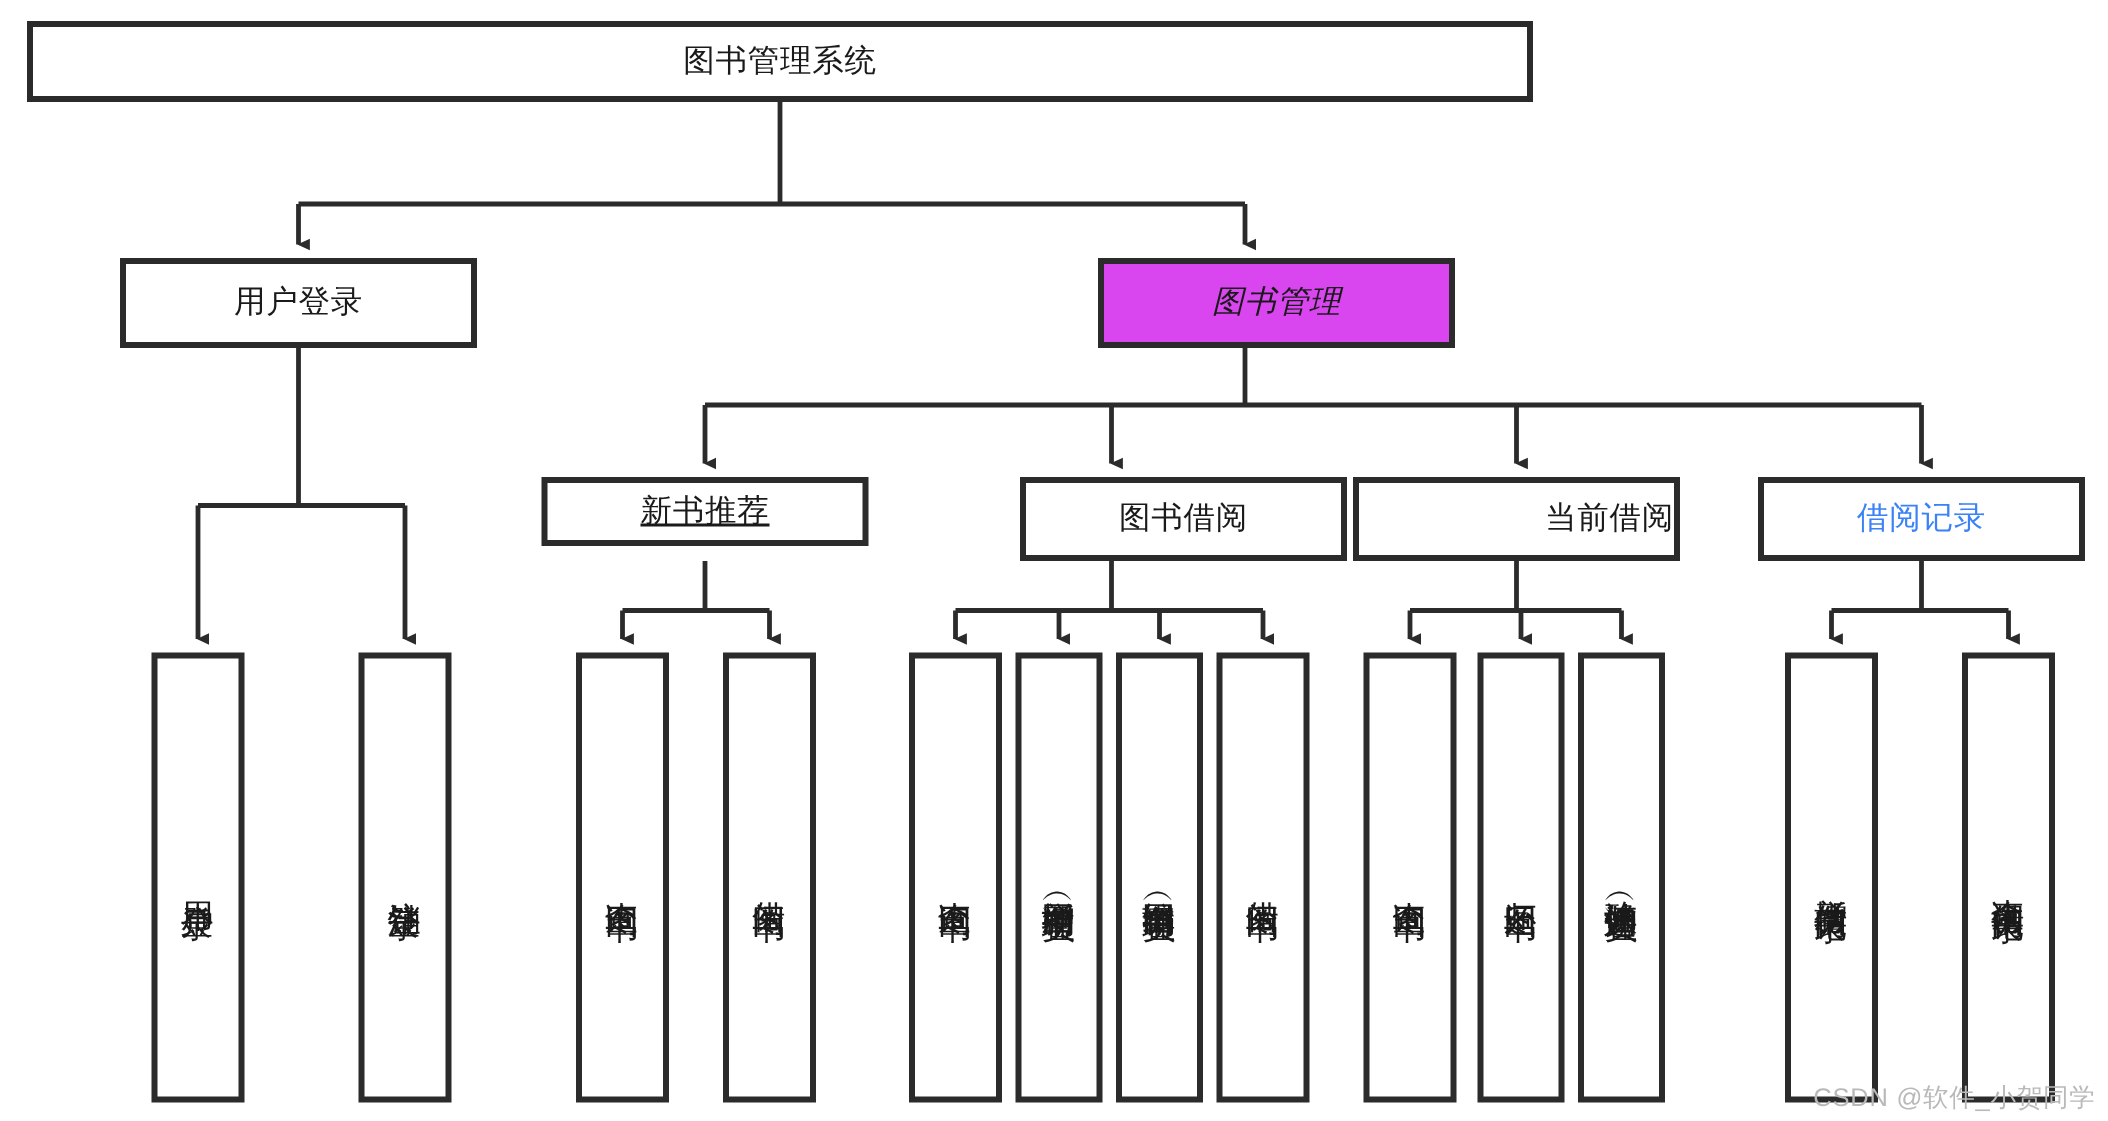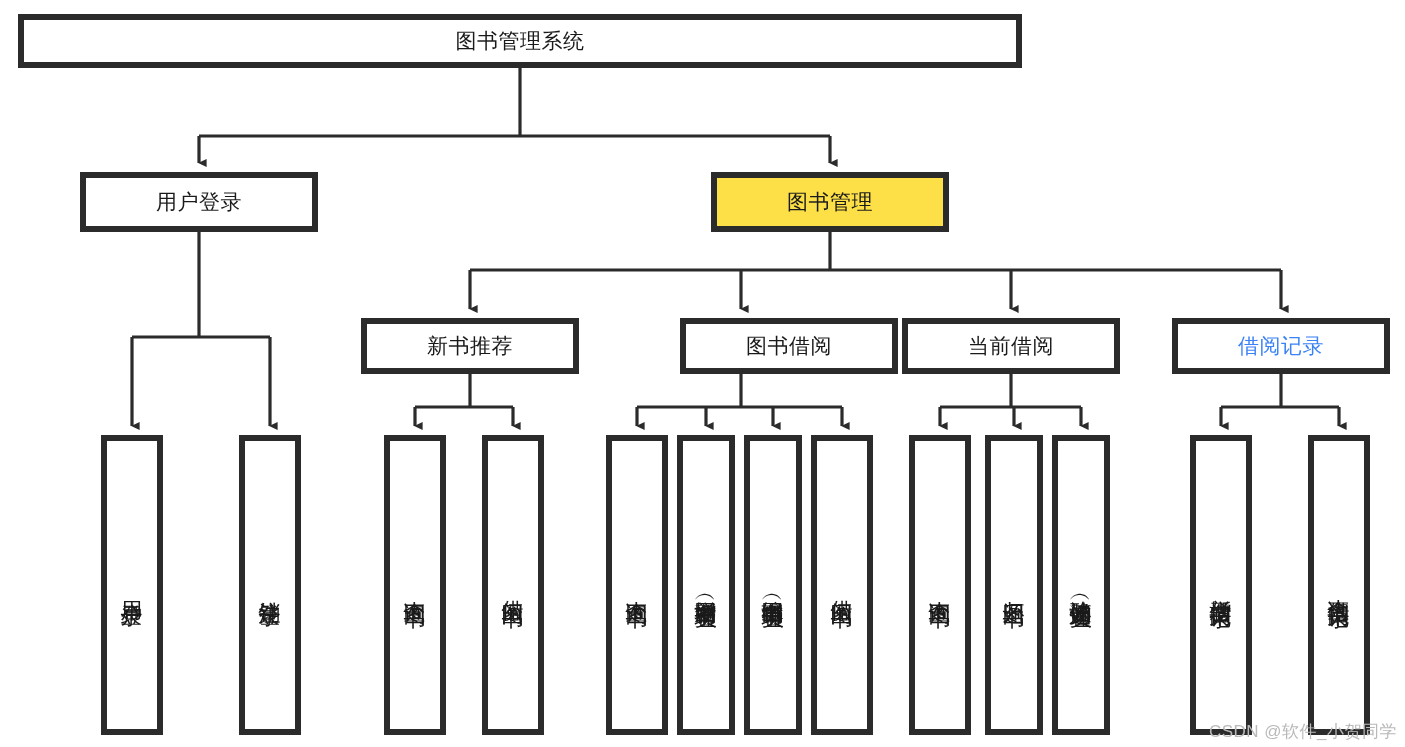--- a/index.html
+++ b/index.html
@@ -22,21 +22,21 @@
     position: absolute;
     left: 0;
     top: 0;
     width: 1405px;
     height: 747px;
   }
   .node {
     position: absolute;
     box-sizing: border-box;
     background: #ffffff;
-    border: 6px solid #a21caf;
+    border: 4px solid #a21caf;
     display: flex;
     align-items: center;
     justify-content: center;
     color: #1a1a1a;
   }
   .node-label {
     display: block;
     text-align: center;
     line-height: 1.18;
     white-space: pre;
@@ -128,30 +128,30 @@
       </g>
   </svg>
 
   <div id="node-layer">
       <div class="node horiz" style="left: 18px; top: 14px; width: 1004px; height: 54px; border-color: rgb(43, 43, 43); background: rgb(255, 255, 255); color: rgb(26, 26, 26);">
         <span class="node-label">图书管理系统</span>
       </div>
       <div class="node horiz" style="left: 80px; top: 172px; width: 238px; height: 60px; border-color: rgb(43, 43, 43); background: rgb(255, 255, 255); color: rgb(26, 26, 26);">
         <span class="node-label">用户登录</span>
       </div>
-      <div class="node horiz" style="left: 711px; top: 172px; width: 238px; height: 60px; border-color: rgb(43, 43, 43); background: #fde047; color: rgb(26, 26, 26);">
+      <div class="node horiz" style="left: 732px; top: 172px; width: 238px; height: 60px; border-color: rgb(43, 43, 43); background: #d946ef; color: rgb(26, 26, 26); font-style: italic;">
         <span class="node-label">图书管理</span>
       </div>
-      <div class="node horiz" style="left: 361px; top: 318px; width: 218px; height: 56px; border-color: rgb(43, 43, 43); background: rgb(255, 255, 255); color: rgb(26, 26, 26);">
+      <div class="node horiz" style="left: 361px; top: 318px; width: 218px; height: 46px; border-color: rgb(43, 43, 43); background: rgb(255, 255, 255); color: rgb(26, 26, 26); text-decoration: underline;">
         <span class="node-label">新书推荐</span>
       </div>
       <div class="node horiz" style="left: 632px; top: 318px; width: 218px; height: 56px; border-color: rgb(43, 43, 43); background: rgb(255, 255, 255); color: rgb(26, 26, 26); margin-left: 48px;">
         <span class="node-label">图书借阅</span>
       </div>
-      <div class="node horiz" style="left: 902px; top: 318px; width: 218px; height: 56px; border-color: rgb(43, 43, 43); background: rgb(255, 255, 255); color: rgb(26, 26, 26);">
+      <div class="node horiz" style="left: 902px; top: 318px; width: 218px; height: 56px; border-color: rgb(43, 43, 43); background: rgb(255, 255, 255); color: rgb(26, 26, 26); justify-content: flex-end;">
         <span class="node-label">当前借阅</span>
       </div>
       <div class="node horiz" style="left: 1172px; top: 318px; width: 218px; height: 56px; border-color: rgb(43, 43, 43); background: rgb(255, 255, 255); color: #3b82f6;">
         <span class="node-label">借阅记录</span>
       </div>
       <div class="node vert" style="left: 101px; top: 435px; width: 62px; height: 300px; border-color: rgb(43, 43, 43); background: rgb(255, 255, 255); color: rgb(26, 26, 26);">
         <span class="node-label">用户登录</span>
       </div>
       <div class="node vert" style="left: 239px; top: 435px; width: 62px; height: 300px; border-color: rgb(43, 43, 43); background: rgb(255, 255, 255); color: rgb(26, 26, 26);">
         <span class="node-label">注销登录</span>

